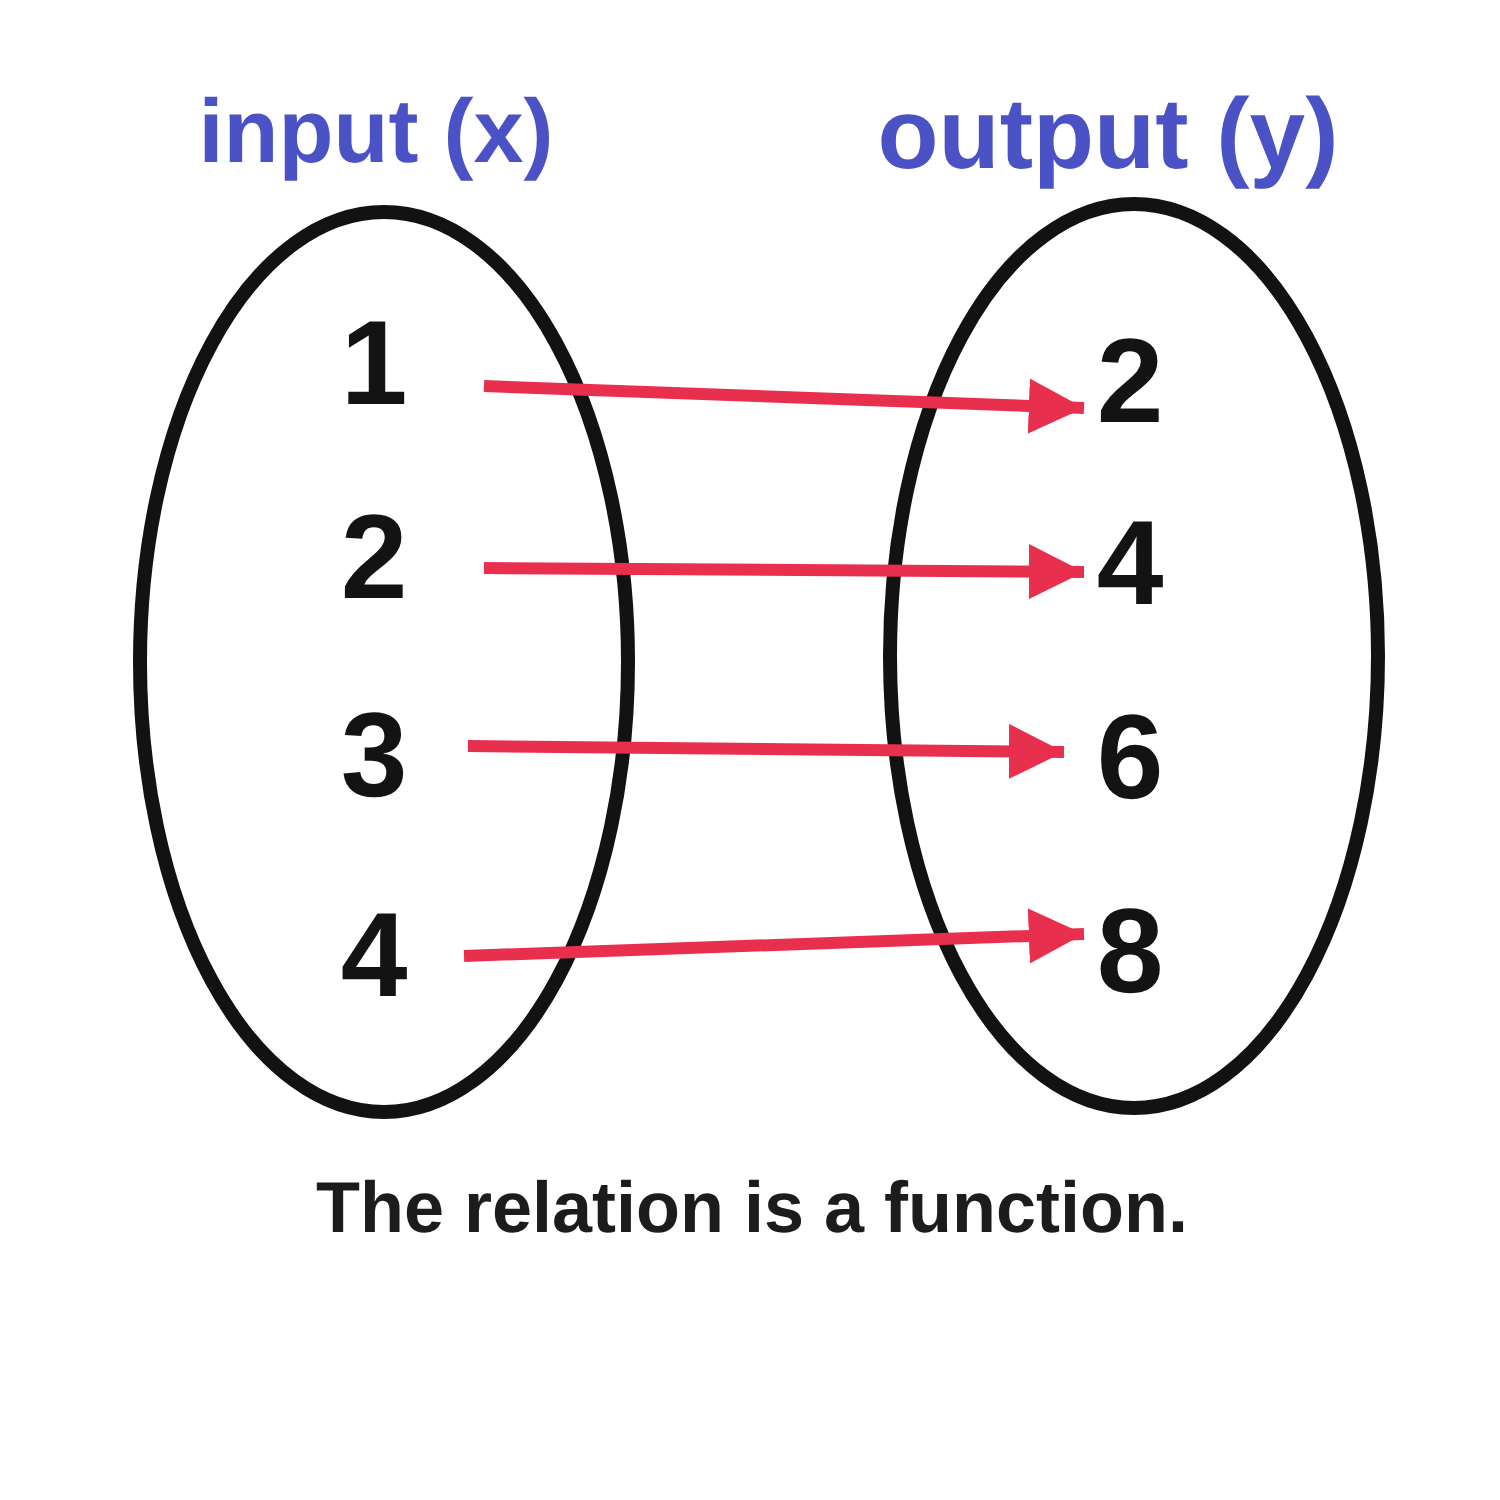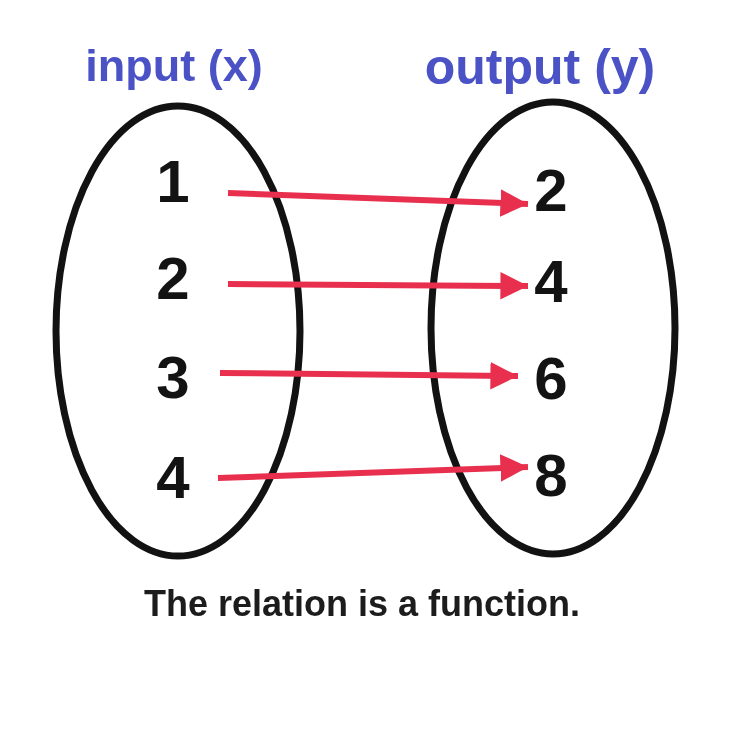--- a/index.html
+++ b/index.html
@@ -9,20 +9,21 @@
     height: 750px;
     background: #ffffff;
     overflow: hidden;
     font-family: "Liberation Sans", "DejaVu Sans", sans-serif;
   }
   .canvas {
     position: relative;
     width: 668px;
     height: 750px;
     background: #ffffff;
+    margin-left: 14px;
   }
   svg text {
     font-family: "Liberation Sans", "DejaVu Sans", sans-serif;
     font-weight: bold;
   }
   .set-label-input  { font-size: 45px; }
   .set-label-output { font-size: 50px; }
   .set-value { font-size: 60px; fill: #131313; }
   .caption-text { font-size: 36px; fill: #1c1c1c; }
   .set-ellipse { fill: none; stroke-width: 7px; }

